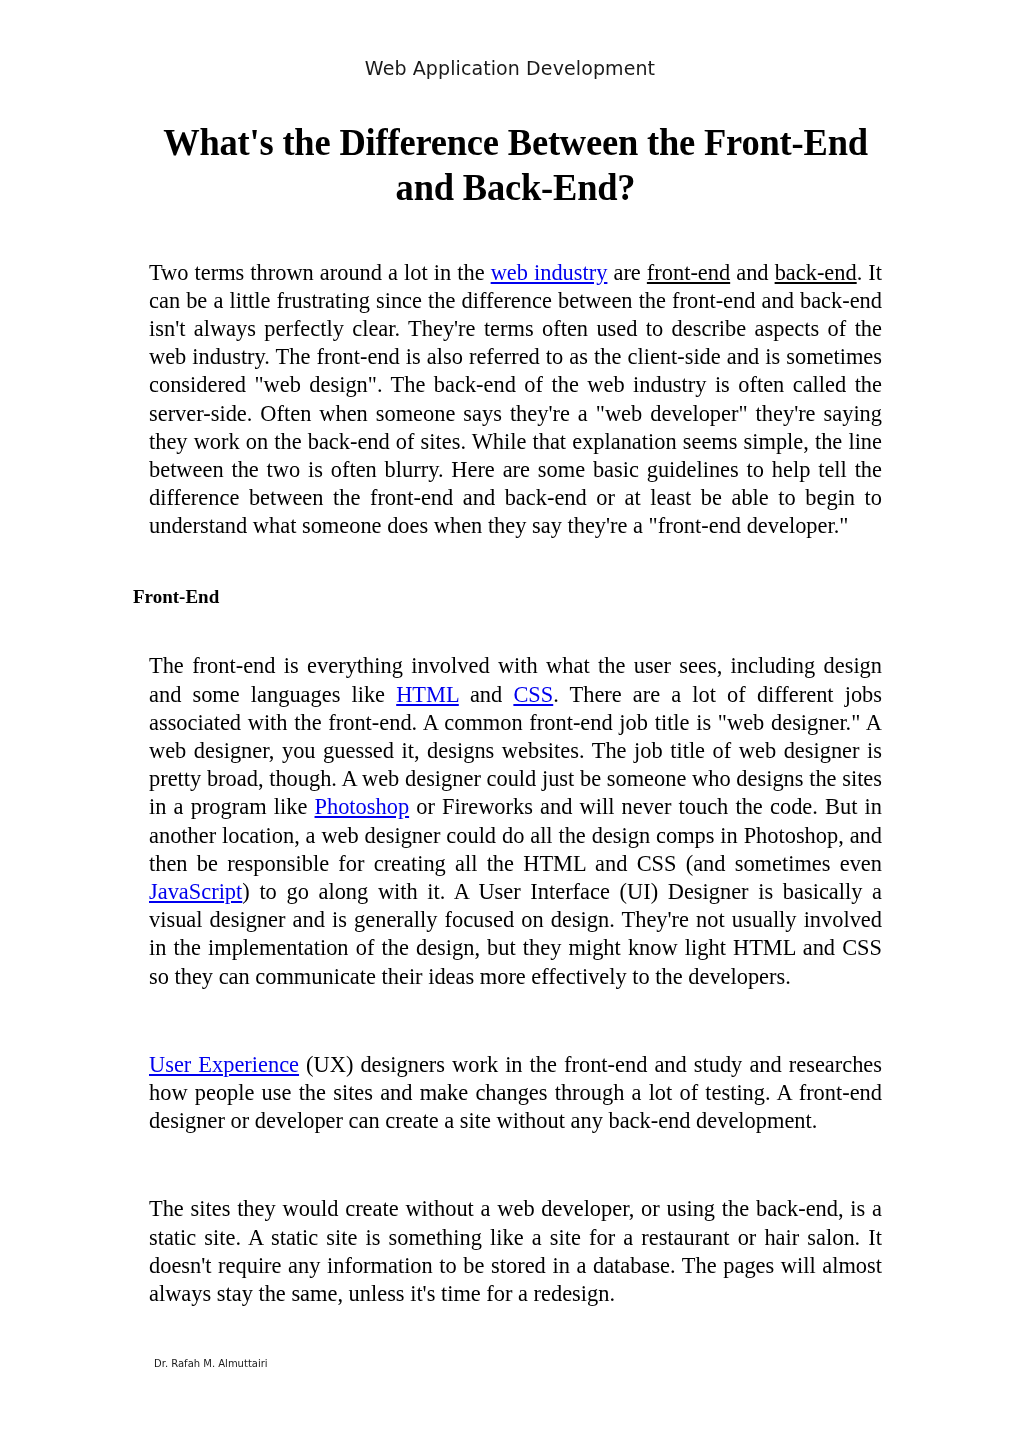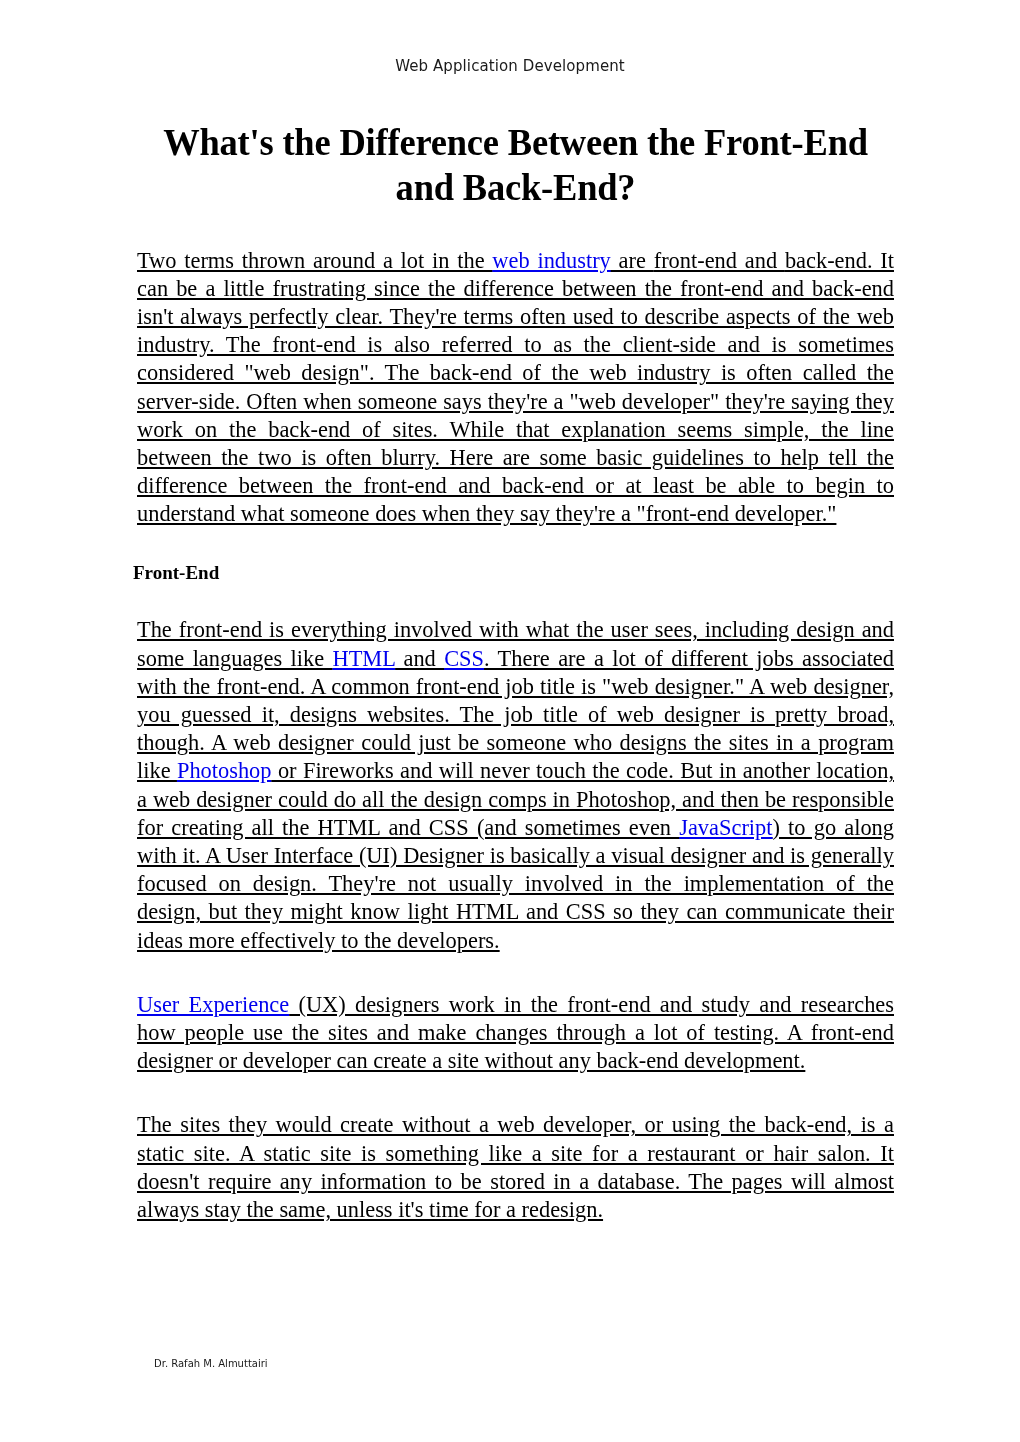--- a/index.html
+++ b/index.html
@@ -23,21 +23,21 @@
     box-sizing: border-box;
   }
   
   .doc-header {
     position: absolute;
     top: 57px;
     left: 0;
     width: 1020px;
     text-align: center;
     font-family: "DejaVu Sans", "Liberation Sans", sans-serif;
-    font-size: 15px;
+    font-size: 19px;
     line-height: 1.2;
     color: #1a1a1a;
     letter-spacing: 0.1px;
   }
   
   .content {
     position: absolute;
     left: 133px;
     top: 120px;
     width: 765px;
@@ -58,29 +58,28 @@
   h2.section-heading {
     margin: 0;
     padding: 0;
     font-family: "Liberation Serif", "DejaVu Serif", serif;
     font-weight: bold;
     font-size: 19px;
     line-height: 1.25;
     color: #000000;
   }
   p.body-par {
-    margin: 4px;
+    margin: 16px;
     padding: 0;
     font-size: 22.4px;
     line-height: 28.2px;
     text-align: justify;
     text-justify: inter-word;
     color: #000000;
     hyphens: none;
-    text-decoration: underline;
   }
   .sp-title-to-par { height: 33px; }
   .sp-par-to-head  { height: 28px; }
   .sp-head-to-par  { height: 28px; }
   .sp-par-to-par   { height: 28px; }
 
   a.link {
     color: #0000ee;
     text-decoration: underline;
   }

